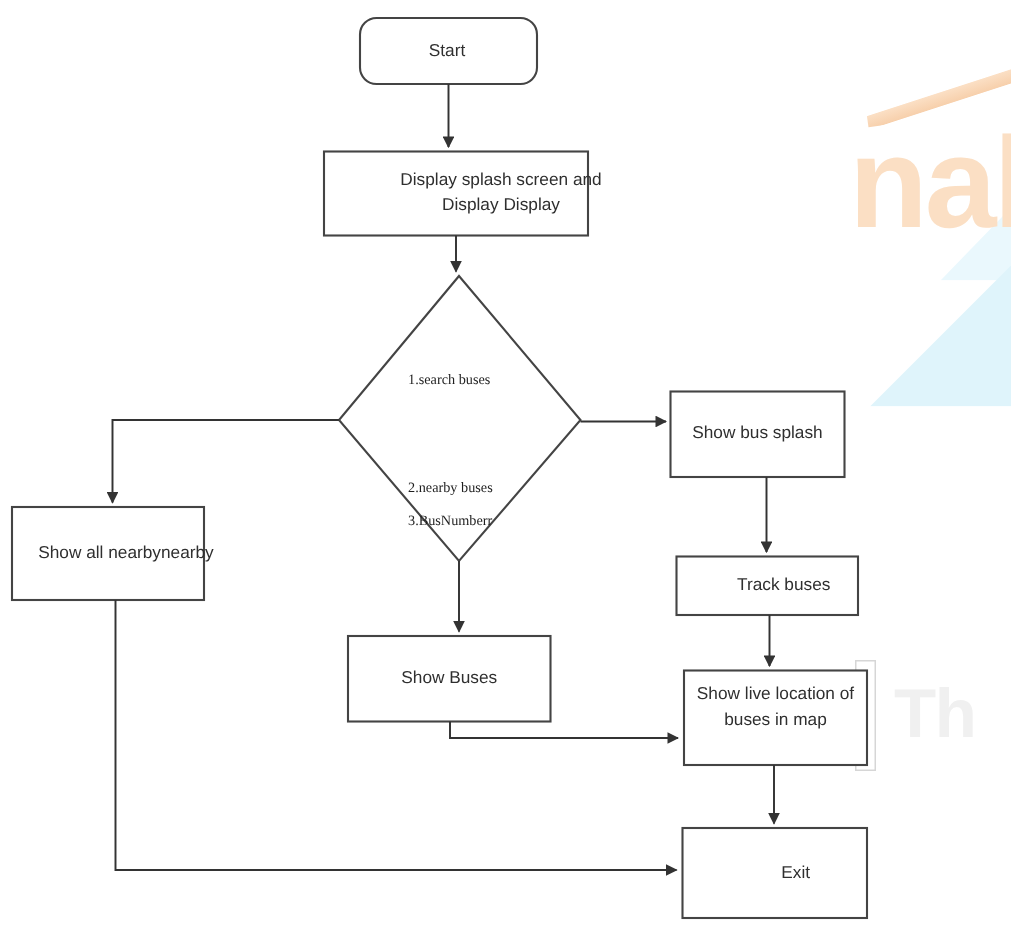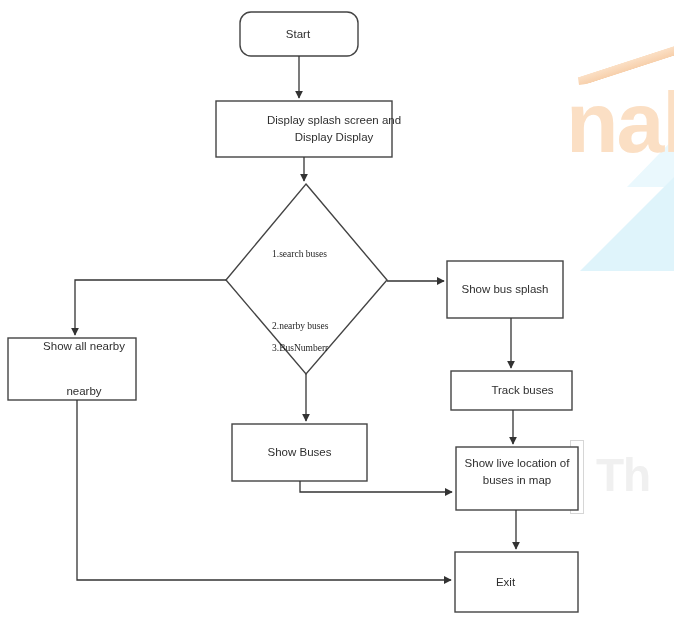--- a/index.html
+++ b/index.html
@@ -178,21 +178,21 @@
 
   <div class="node-label" style="left:216px; top:101px; width:176px; height:56px; flex-direction:column;padding-left:30px;">
     <span>Display splash screen and</span>
     <span>Display Display</span>
   </div>
 
   <div class="diamond-label" style="left:272px; top:250px;">1.search buses</div>
   <div class="diamond-label" style="left:272px; top:274px;margin-top:48px;">2.nearby buses</div>
   <div class="diamond-label" style="left:272px; top:298px;margin-top:46px;">3.BusNumberr</div>
 
-  <div class="node-label" style="left:8px; top:338px; width:152px; height:62px; flex-direction:column;justify-content:space-between;">
+  <div class="node-label" style="left:8px; top:338px; width:152px; height:62px; flex-direction:row;">
     <span>Show all nearby</span>
     <span>nearby</span>
   </div>
 
   <div class="node-label" style="left:232px; top:424px; width:135px; height:57px;">
     <span>Show Buses</span>
   </div>
 
   <div class="node-label" style="left:447px; top:261px; width:116px; height:57px;">
     <span>Show bus splash</span>
@@ -200,21 +200,21 @@
 
   <div class="node-label" style="left:451px; top:371px; width:143px; height:39px;">
     <span>Track buses</span>
   </div>
 
   <div class="node-label" style="left:456px; top:447px; width:122px; height:50px; flex-direction:column;">
     <span>Show live location of</span>
     <span>buses in map</span>
   </div>
 
-  <div class="node-label" style="left:437px; top:552px; width:137px; height:60px;">
+  <div class="node-label" style="left:462px; top:552px; width:137px; height:60px;">
     <span>Exit</span>
   </div>
 
   <div class="hit" style="left:240px; top:12px; width:118px; height:44px;"></div>
   <div class="hit" style="left:216px; top:101px; width:176px; height:56px;"></div>
   <div class="hit" style="left:252px; top:230px; width:108px; height:100px;"></div>
   <div class="hit" style="left:8px; top:338px; width:128px; height:62px;"></div>
   <div class="hit" style="left:232px; top:424px; width:135px; height:57px;"></div>
   <div class="hit" style="left:447px; top:261px; width:116px; height:57px;"></div>
   <div class="hit" style="left:451px; top:371px; width:121px; height:39px;"></div>

